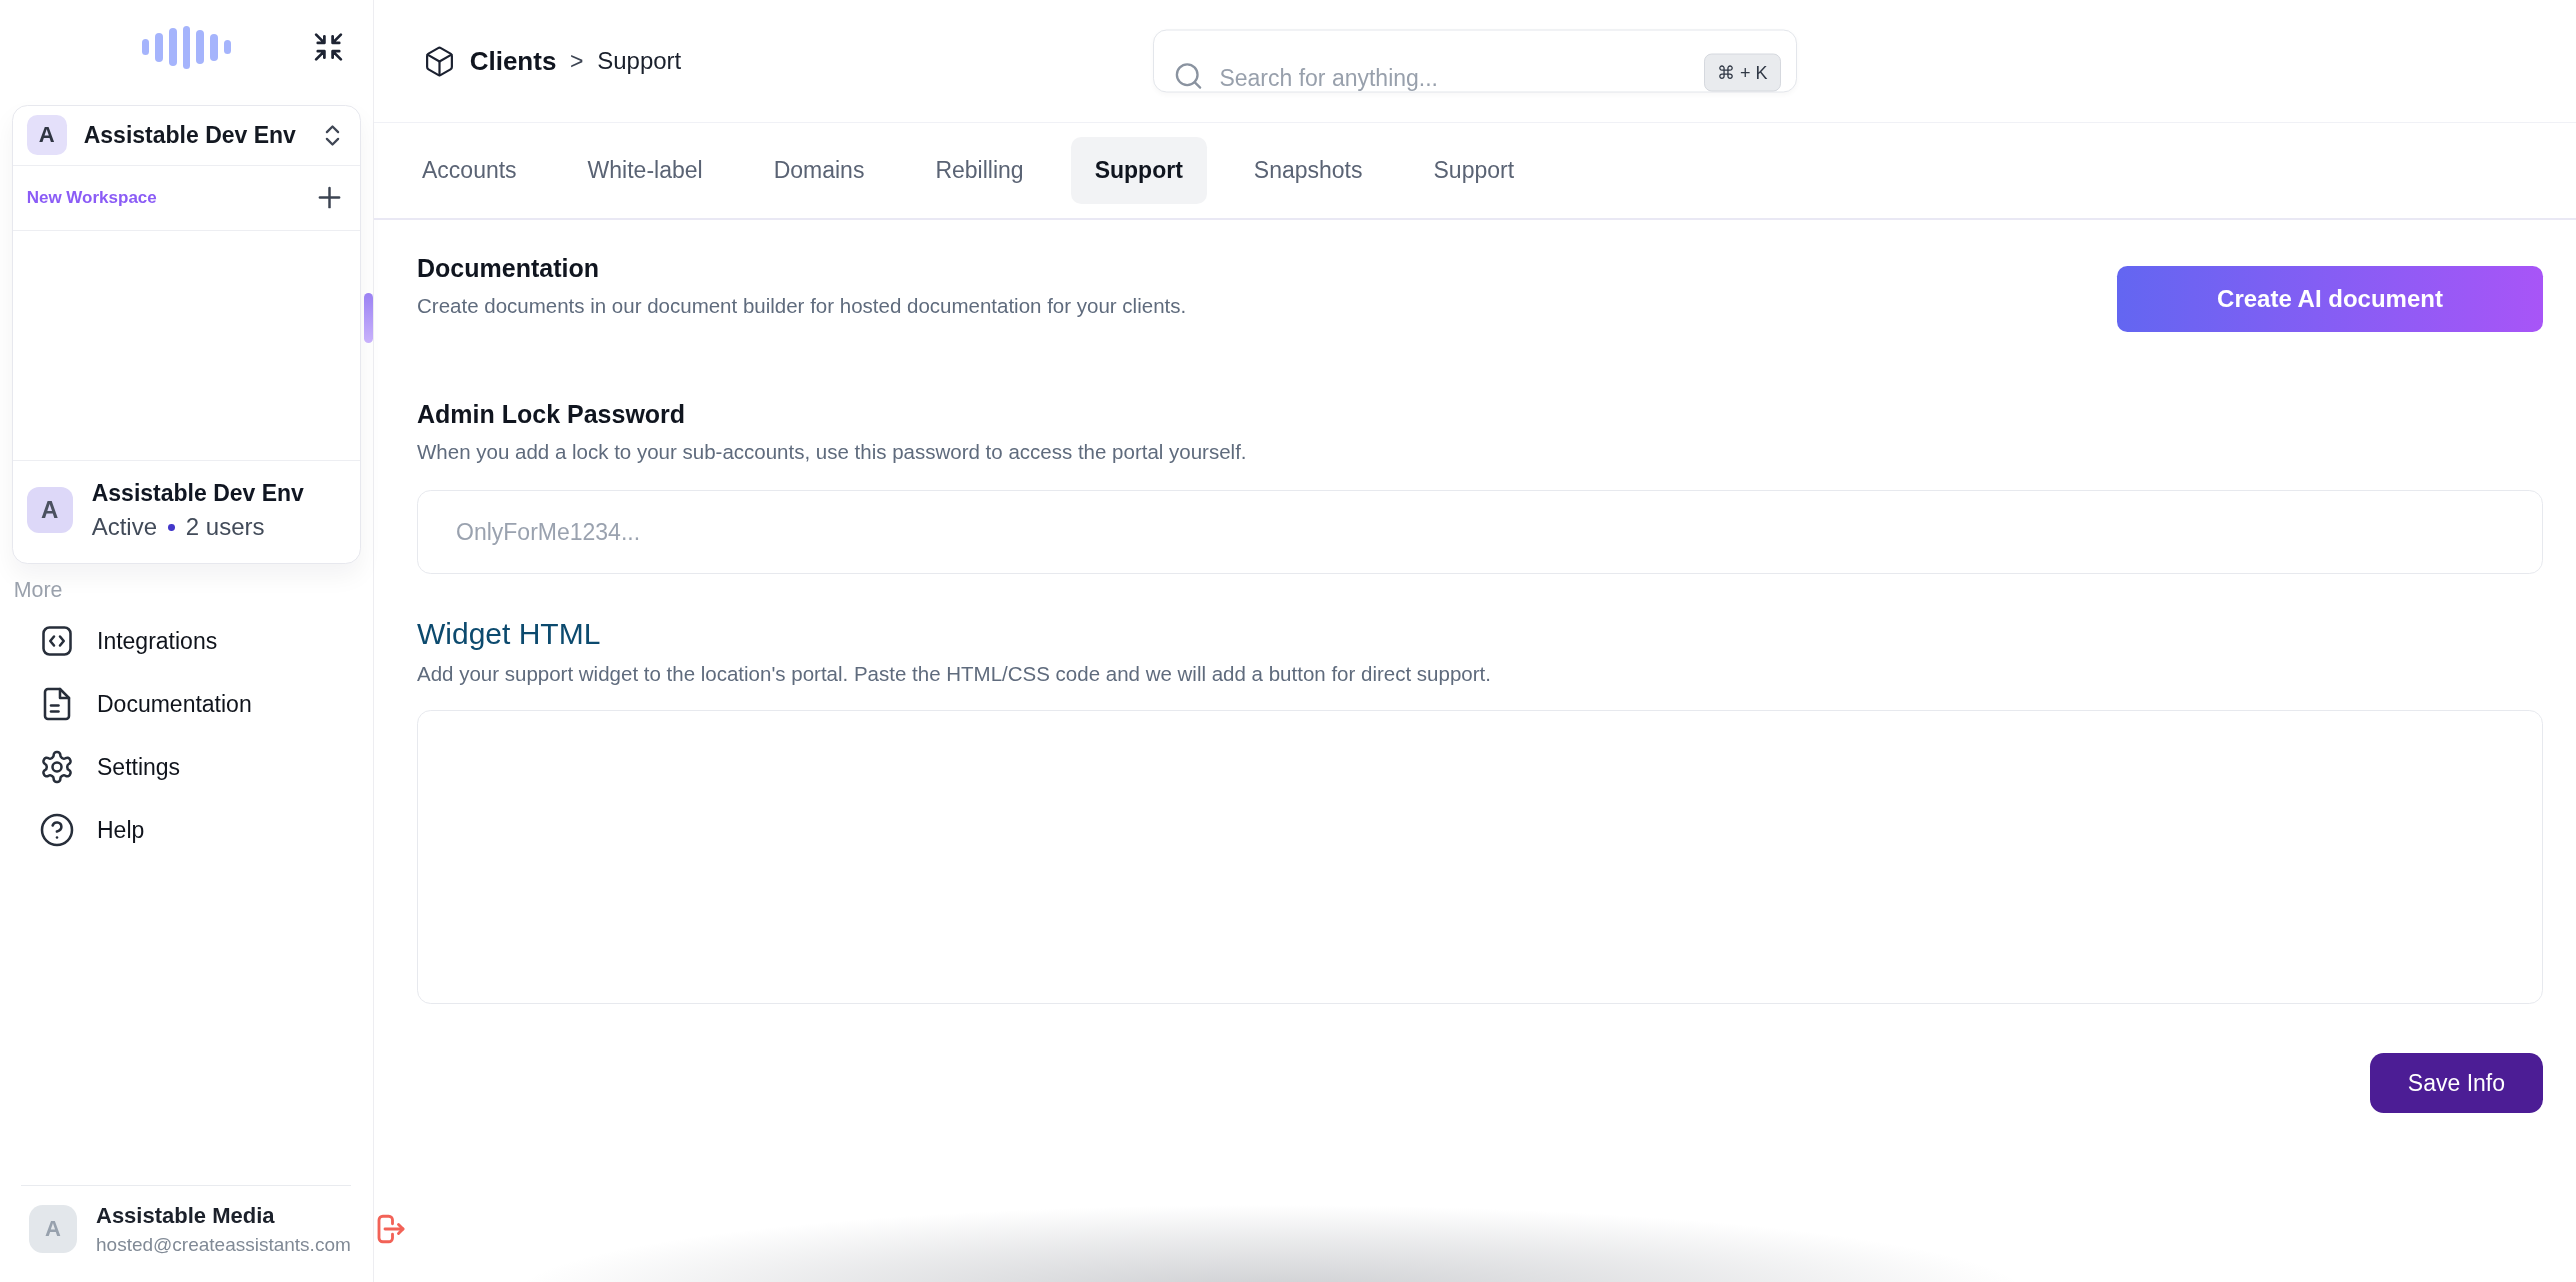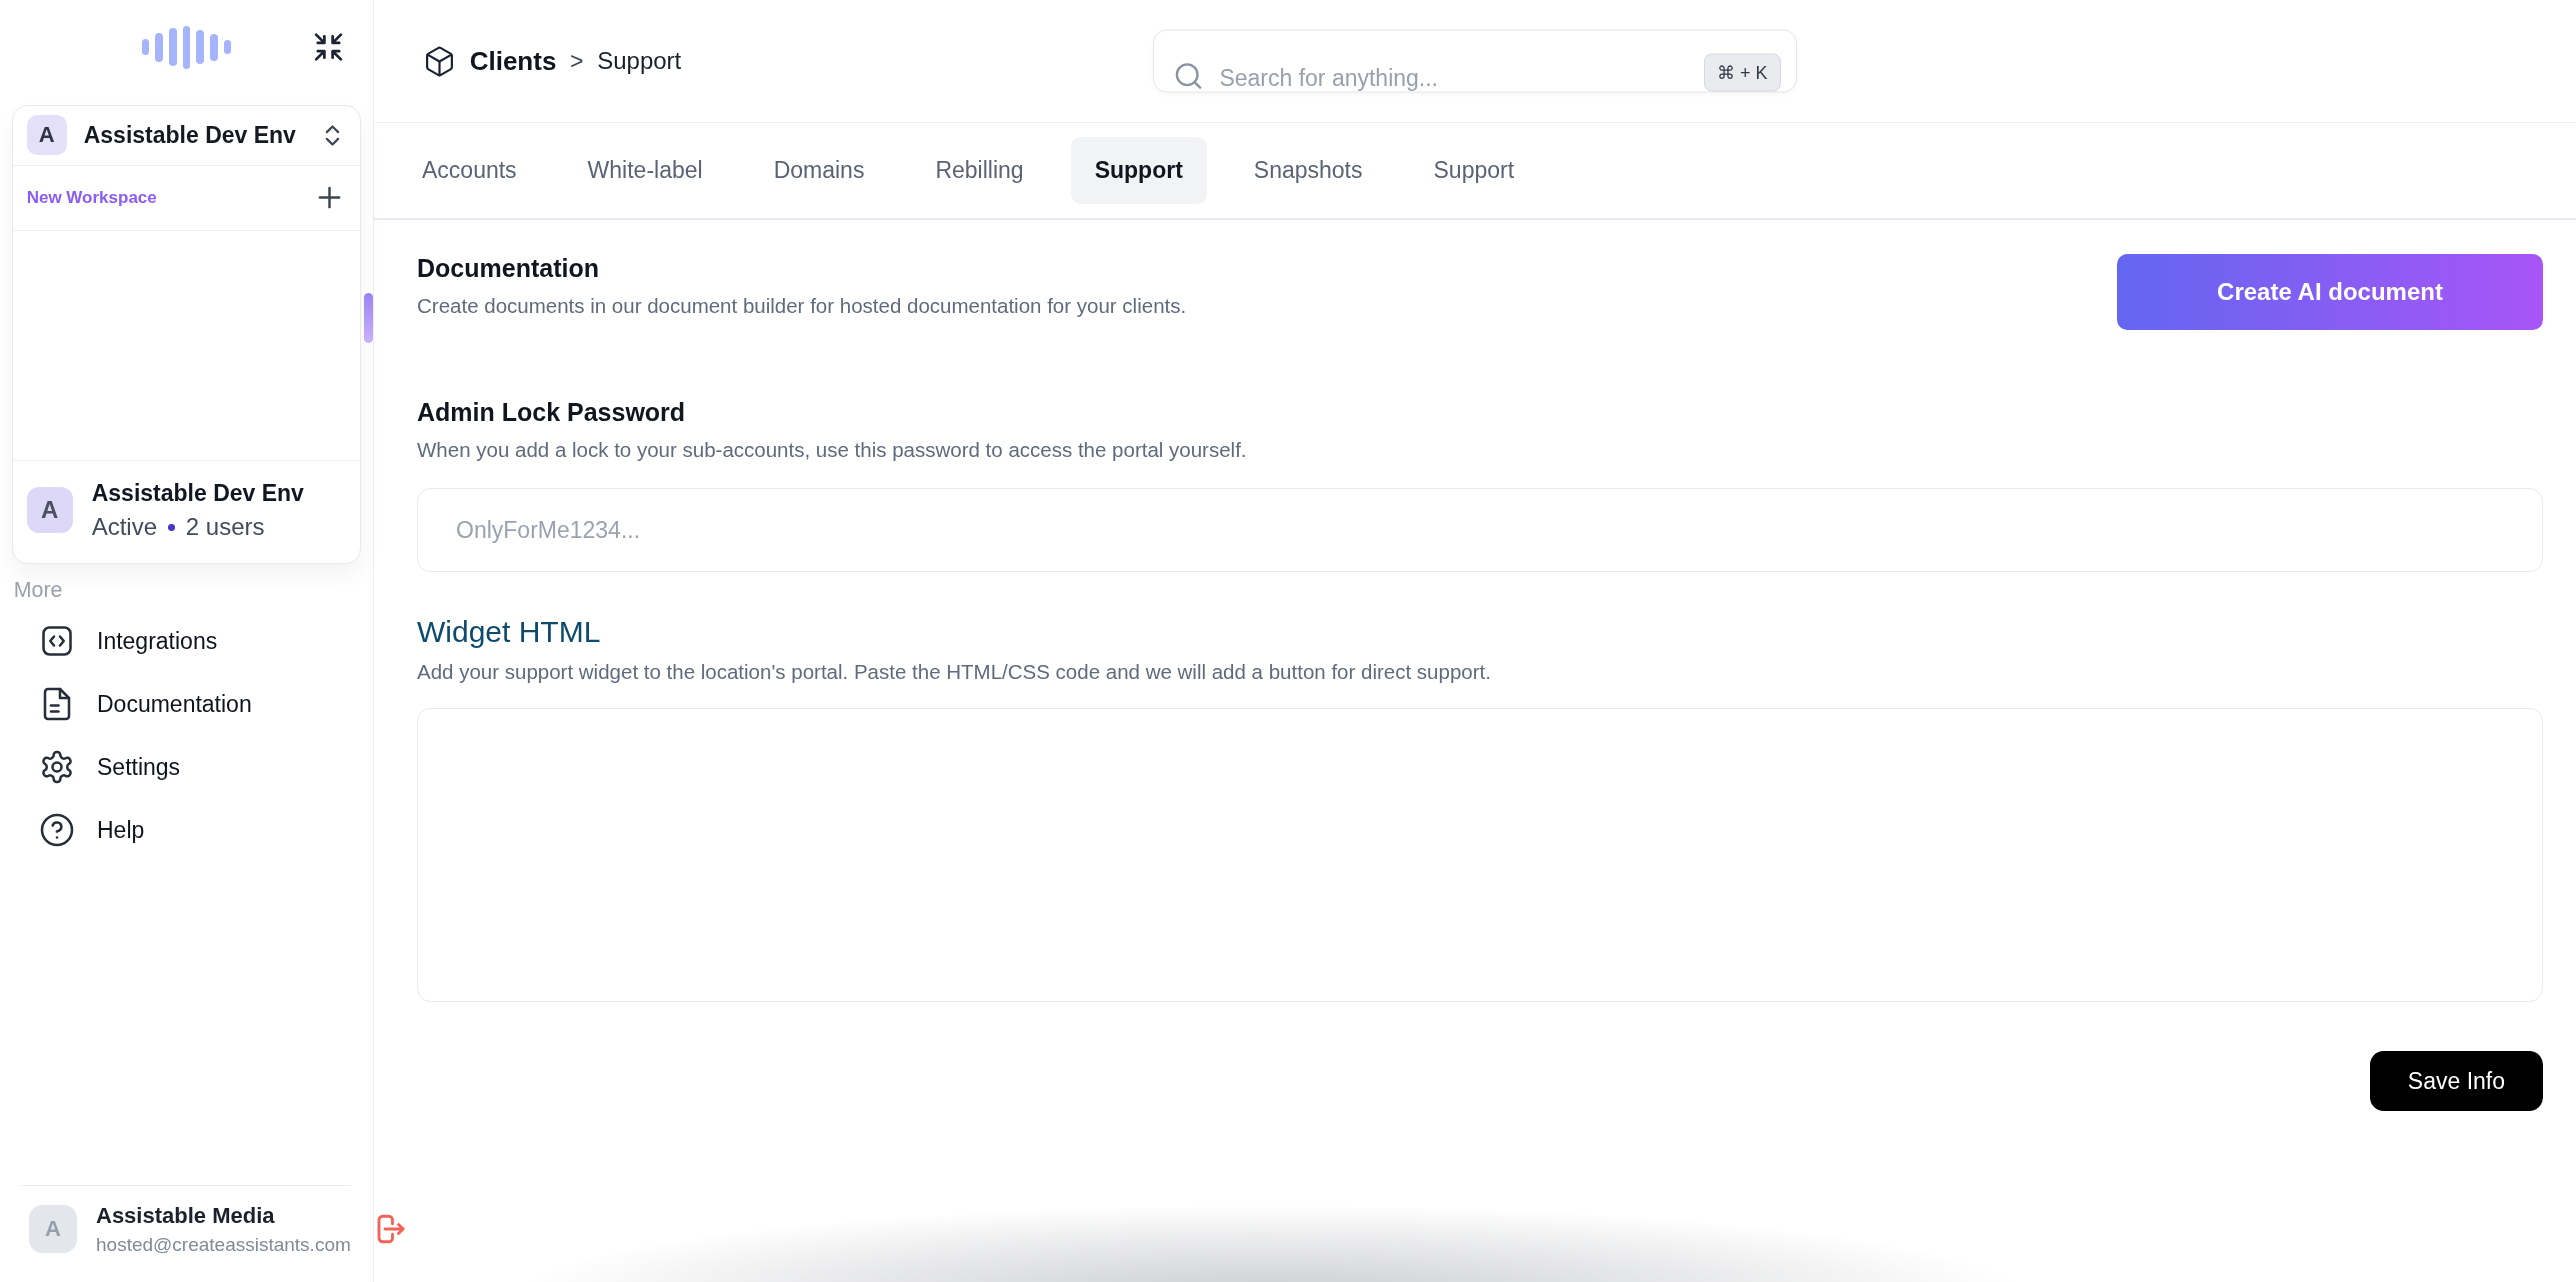--- a/index.html
+++ b/index.html
@@ -120,22 +120,22 @@
     padding:22px 24px; font-size:23px; font-weight:500; color:#5a6374;
     border-radius:10.3px; font-family:"Liberation Sans", sans-serif; line-height:1;
   }
   .tab.active { background:#f2f3f5; color:#10151f; font-weight:600; }
 
   .content { flex:1; position:relative; padding:34px 33px 0 43px; }
   .section-row { display:flex; justify-content:space-between; align-items:flex-start; }
   .sec-title { font-size:25px; font-weight:700; color:#10151f; }
   .sec-desc { margin-top:11px; font-size:20.5px; color:#5f6b7d; }
   .gradient-btn {
-    border:none; cursor:pointer; margin-top:0;
-    width:426px; height:76px; border-radius:10.3px;
+    border:none; cursor:pointer; margin-top:12px;
+    width:426px; height:66px; border-radius:10.3px;
     background:linear-gradient(90deg,#6366f1 0%,#a855f7 100%);
     color:#ffffff; font-size:24px; font-weight:600;
     font-family:"Liberation Sans", sans-serif;
   }
   .admin-section { margin-top:68px; }
   .text-input {
     margin-top:26px; width:100%; height:84px;
     border:1.7px solid #e7e9ee; border-radius:13.7px; background:#fff;
     padding:0 38px; font-size:23px; color:#1a202c; outline:none;
     font-family:"Liberation Sans", sans-serif;
@@ -145,21 +145,21 @@
   .widget-title { font-size:30px; font-weight:400; color:#0c4a6e; }
   .widget-textarea {
     margin-top:24px; width:100%; height:294px; resize:none;
     border:1.7px solid #e7e9ee; border-radius:13.7px; background:#fff;
     padding:24px 38px; font-size:23px; color:#1a202c; outline:none;
     font-family:"Liberation Sans", sans-serif;
   }
   .save-row { display:flex; justify-content:flex-end; margin-top:46px; }
   .save-btn {
     border:none; cursor:pointer; height:60px; padding:0 38px;
-    border-radius:13.7px; background:#000000; color:#ffffff;
+    border-radius:13.7px; background:#4c1d95; color:#ffffff;
     font-size:23px; font-weight:500; font-family:"Liberation Sans", sans-serif;
   }
 
   .bottom-shadow {
     position:absolute; left:71px; width:1652px; height:77px; bottom:0;
     background:radial-gradient(62% 160% at 50% 118%, rgba(104,108,118,0.34) 0%, rgba(104,108,118,0.14) 45%, rgba(104,108,118,0) 74%);
     pointer-events:none;
   }
 </style>
 </head>

